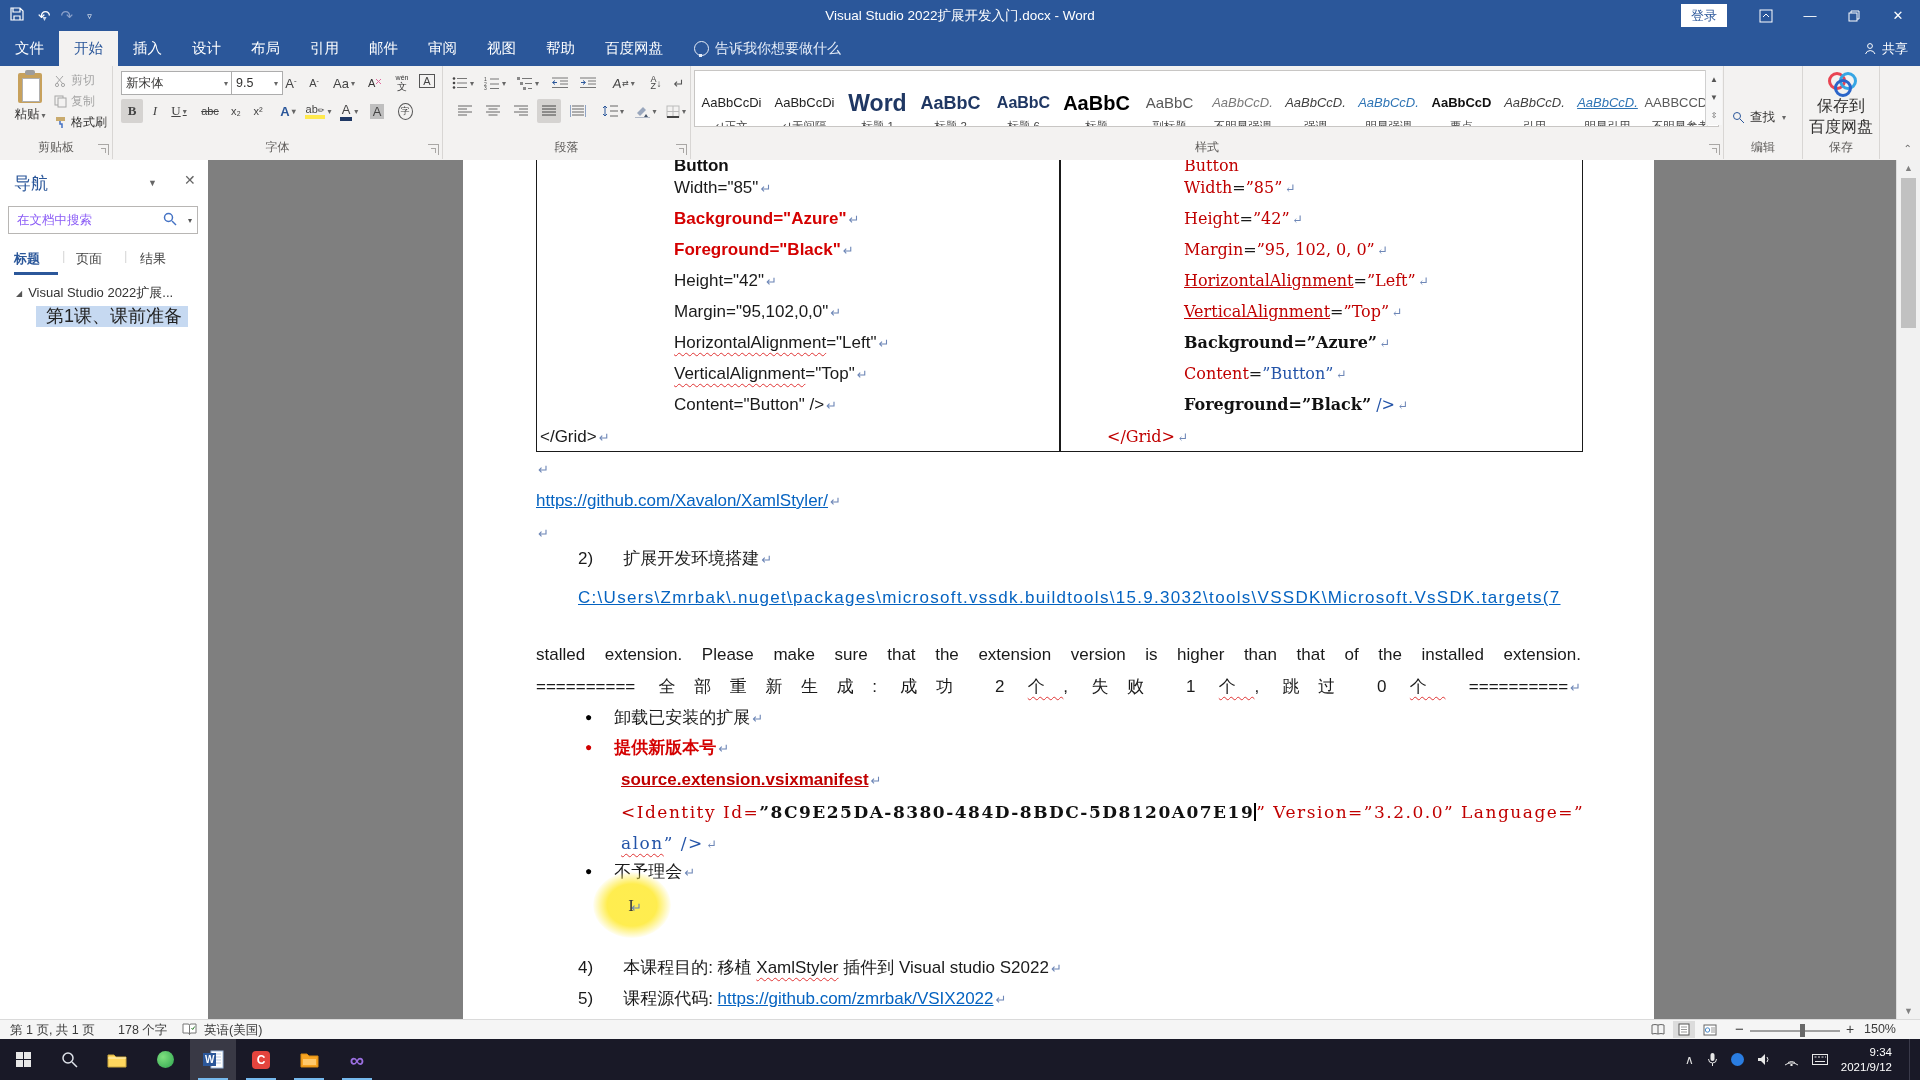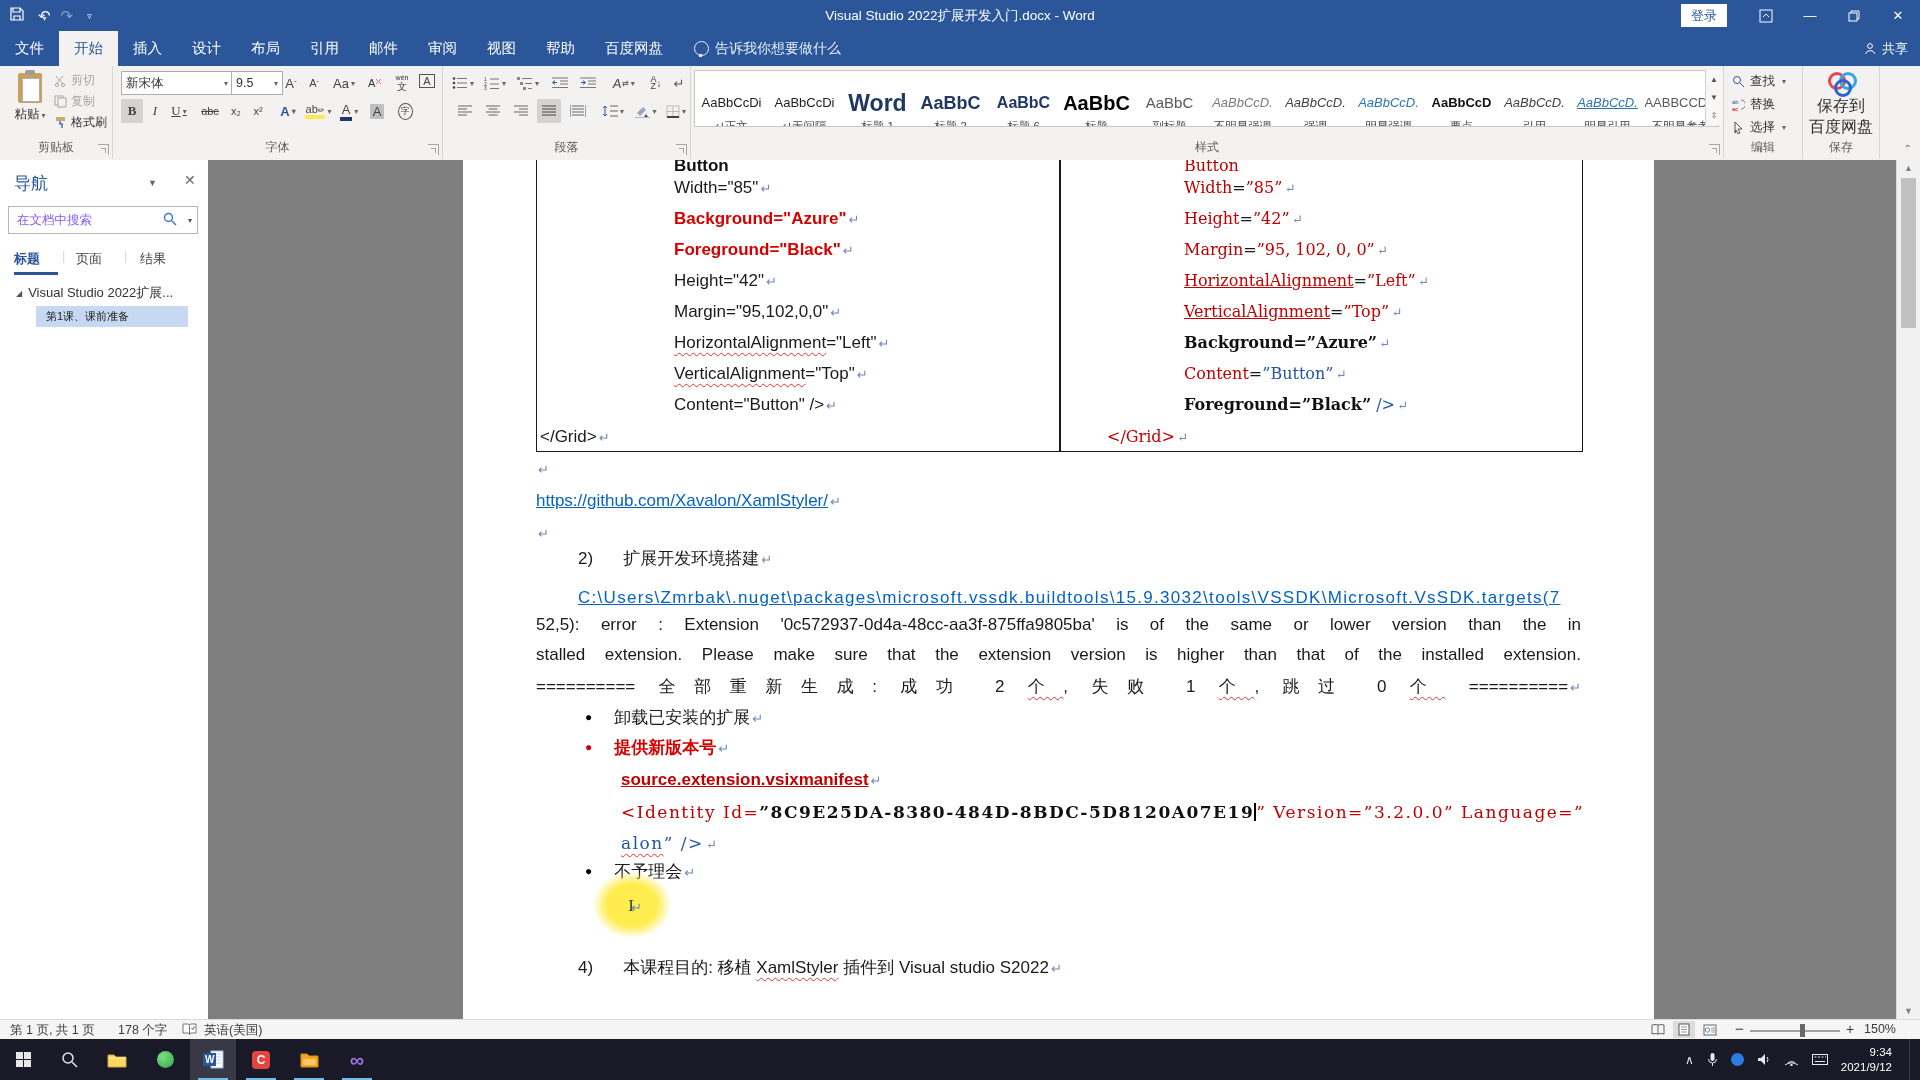--- a/index.html
+++ b/index.html
@@ -54,21 +54,21 @@
   .st-sub .ssample{font-size:15px;color:#595959;}
   .st-subtle .ssample{font-style:italic;color:#7a7a7a;}
   .st-emph .ssample{font-style:italic;color:#404040;}
   .st-intense .ssample{font-style:italic;color:#2e74b5;}
   .st-strong .ssample{font-weight:700;color:#111;}
   .st-quote .ssample{font-style:italic;color:#404040;}
   .st-iquote .ssample{font-style:italic;color:#2e74b5;text-decoration:underline;}
   .st-ref .ssample{font-variant:small-caps;color:#5a5a5a;}
   .sscroll{position:absolute;right:1px;top:4px;width:16px;height:55px;border-left:1px solid #d0d0d0;background:#f7f7f7;
     display:flex;flex-direction:column;align-items:center;justify-content:space-around;font-size:8px;color:#555;}
-  .edrow{display:flex;align-items:center;gap:5px;font-size:12.5px;color:#323130;margin-bottom:6px;}
+  .edrow{display:flex;align-items:center;gap:5px;font-size:12.5px;color:#323130;margin-bottom:6px;margin-top:36px;}
   .baidu-big{position:absolute;left:0;right:0;top:4px;text-align:center;font-size:16px;color:#323130;}
   .bknot{width:30px;height:24px;margin:0 auto 2px;position:relative;}
   .bknot i{position:absolute;border-radius:50%;}
   .collapse{position:absolute;right:8px;bottom:6px;font-size:10px;color:#666;}
   
   .navpane{position:absolute;left:0;top:160px;width:208px;height:859px;background:#fff;border-right:1px solid #c6c6c6;}
   .nav-title{position:absolute;left:14px;top:12px;font-size:17px;color:#2b579a;}
   .nav-dd{position:absolute;left:148px;top:18px;font-size:9px;color:#666;}
   .nav-x{position:absolute;left:184px;top:12px;font-size:14px;color:#666;}
   .nav-search{position:absolute;left:8px;top:46px;width:188px;height:26px;border:1px solid #b8b6b4;background:#fff;}
@@ -76,21 +76,21 @@
   .nav-mag{position:absolute;right:20px;top:5px;}
   .nav-magdd{position:absolute;right:5px;top:9px;font-size:8px;color:#555;}
   .nav-tabs{position:absolute;left:0;top:84px;width:100%;height:30px;font-size:13px;color:#444;}
   .ntab{position:absolute;top:6px;}
   .ntab.sel{color:#2b579a;font-weight:700;}
   .ntab-bar{position:absolute;left:14px;top:28px;width:44px;height:3px;background:#2b579a;}
   .nsep{position:absolute;top:4px;color:#d8d8d8;}
   .ntree1{position:absolute;left:16px;top:124px;font-size:13px;color:#333;display:flex;gap:6px;align-items:center;}
   .ntree1 .tri{font-size:8px;color:#555;}
   .ntree2{position:absolute;left:36px;top:146px;width:142px;height:21px;background:#c6d9f1;color:#222;
-    font-size:11px;line-height:21px;padding-left:10px;}
+    font-size:18px;line-height:21px;padding-left:10px;}
   
   .docarea{position:absolute;left:208px;top:160px;width:1688px;height:859px;background:#7f7f7f;overflow:hidden;}
   .page{position:absolute;left:255px;top:0;width:1191px;height:859px;background:#fff;overflow:hidden;}
   .doctable{position:absolute;left:73px;top:-10px;width:1045px;height:301px;
     border-left:1.5px solid #1a1a1a;border-right:1.5px solid #1a1a1a;border-bottom:1.5px solid #1a1a1a;}
   .tdiv{position:absolute;left:522px;top:0;bottom:0;width:1.5px;background:#1a1a1a;}
   .trow{position:absolute;height:31px;line-height:31px;font-size:17px;color:#1a1a1a;white-space:pre;}
   .serif{font-family:"DejaVu Serif",serif;font-size:16px;}
   .dl{position:absolute;height:31px;line-height:31px;font-size:17px;color:#1a1a1a;white-space:pre;}
   .just{white-space:normal;text-align:justify;text-align-last:justify;}
@@ -556,33 +556,33 @@
         <div class="trow serif" style="top:208px;left:647px;"><span class="seg-red">Content</span><span class="seg-plain">=</span><span class="seg-blue">”Button”</span><span class="seg-pcr">↵</span></div>
         <div class="trow serif" style="top:239px;left:647px;"><span class="seg-blackbold">Foreground=”Black”</span><span class="seg-plain"> </span><span class="seg-blue">/&gt;</span><span class="seg-pcr">↵</span></div>
         <div class="trow serif" style="top:271px;left:570px;"><span class="seg-red">&lt;/Grid&gt;</span><span class="seg-pcr">↵</span></div>
       </div>
 
       <div class="dl" style="top:293px;left:73px;"><span class="seg-pcr">↵</span></div>
       <div class="dl" style="top:325px;left:73px;"><span class="seg-link">https://github.com/Xavalon/XamlStyler/</span><span class="seg-pcr">↵</span></div>
       <div class="dl" style="top:357px;left:73px;"><span class="seg-pcr">↵</span></div>
       <div class="dl" style="top:383px;left:115px;"><span class="seg-plain">2)</span><span class="seg-tab">扩展开发环境搭建</span><span class="seg-pcr">↵</span></div>
       <div class="dl nowrapclip" style="top:422px;left:115px;width:1003px;letter-spacing:1.3px;"><span class="seg-link">C:\Users\Zmrbak\.nuget\packages\microsoft.vssdk.buildtools\15.9.3032\tools\VSSDK\Microsoft.VsSDK.targets(7</span></div>
-      <div class="dl just" style="top:449px;left:73px;width:1045px;"><span class="seg-plain">52,5): error : Extension '0c572937-0d4a-48cc-aa3f-875ffa9805ba' is of the same or lower version than the in</span></div>
       <div class="dl just" style="top:479px;left:73px;width:1045px;"><span class="seg-plain">stalled extension. Please make sure that the extension version is higher than that of the installed extension.</span></div>
       <div class="dl just" style="top:511px;left:73px;width:1045px;"><span class="seg-plain">========== 全部重新生成: 成功 2 </span><span class="seg-sq">个</span><span class="seg-plain">, 失败 1 </span><span class="seg-sq">个</span><span class="seg-plain">, 跳过 0 </span><span class="seg-sq">个</span><span class="seg-plain"> ==========</span><span class="seg-pcr">↵</span></div>
       <div class="dl" style="top:542px;left:122px;"><span class="seg-bullet">●</span><span class="seg-plain">卸载已安装的扩展</span><span class="seg-pcr">↵</span></div>
       <div class="dl" style="top:572px;left:122px;"><span class="seg-bulletred">●</span><span class="seg-redbold">提供新版本号</span><span class="seg-pcr">↵</span></div>
       <div class="dl" style="top:604px;left:158px;"><span class="seg-redbul">source.extension.vsixmanifest</span><span class="seg-pcr">↵</span></div>
       <div class="dl serif nowrapclip" style="top:637px;left:158px;width:962px;letter-spacing:1.5px;"><span class="seg-red">&lt;Identity Id=</span><span class="seg-blackbold">”8C9E25DA-8380-484D-8BDC-5D8120A07E19</span><span class="seg-caret"></span><span class="seg-red">” Version=”3.2.0.0” Language=”</span></div>
       <div class="dl serif" style="top:668px;left:158px;letter-spacing:1.5px;"><span class="seg-bluesq">alon</span><span class="seg-blue">” /&gt;</span><span class="seg-pcr">↵</span></div>
       <div class="dl" style="top:696px;left:122px;"><span class="seg-bullet">●</span><span class="seg-plain">不予理会</span><span class="seg-pcr">↵</span></div>
       <div class="clickglow"></div>
       <div class="dl" style="top:731px;left:166px;"><span class="seg-pcr">↵</span></div>
       <div class="ibeam">I</div>
       <div class="dl" style="top:792px;left:115px;"><span class="seg-plain">4)</span><span class="seg-tab">本课程目的: 移植 </span><span class="seg-sq">XamlStyler</span><span class="seg-plain"> 插件到 Visual studio S2022</span><span class="seg-pcr">↵</span></div>
+      <div class="dl" style="top:823px;left:115px;"><span class="seg-plain">5)</span><span class="seg-tab">课程源代码: </span><span class="seg-link">https://github.com/zmrbak/VSIX2022</span><span class="seg-pcr">↵</span></div>
     </div>
   </div>
 
   <div class="vscroll">
     <div class="varrow" style="top:3px;">▲</div>
     <div class="vthumb"></div>
     <div class="varrow" style="bottom:3px;">▼</div>
   </div>
 
   <div class="statusbar">

